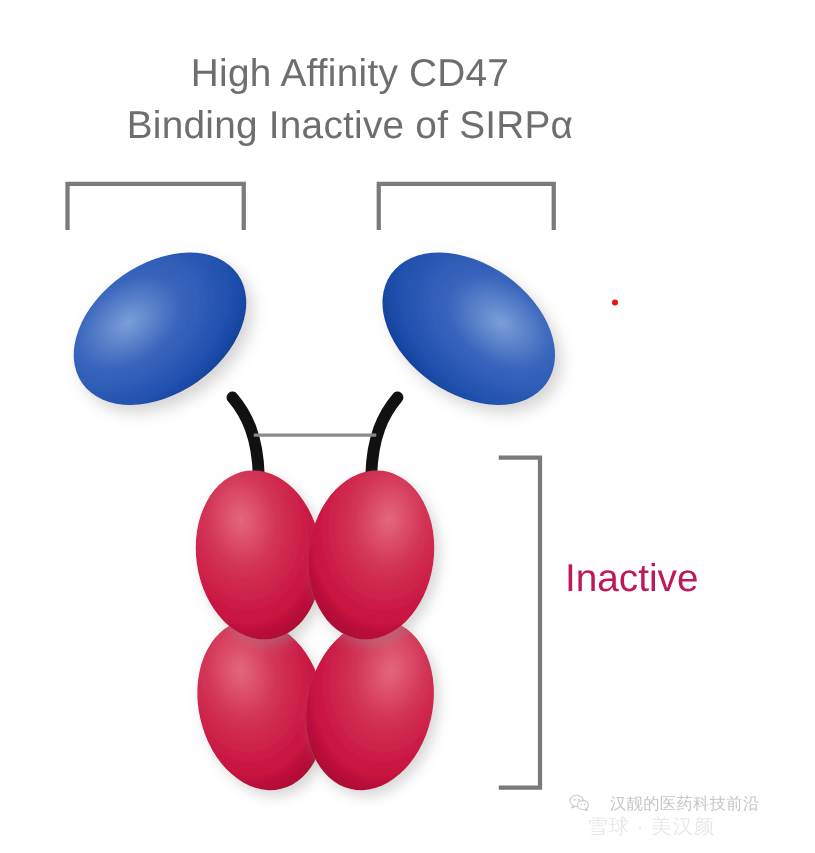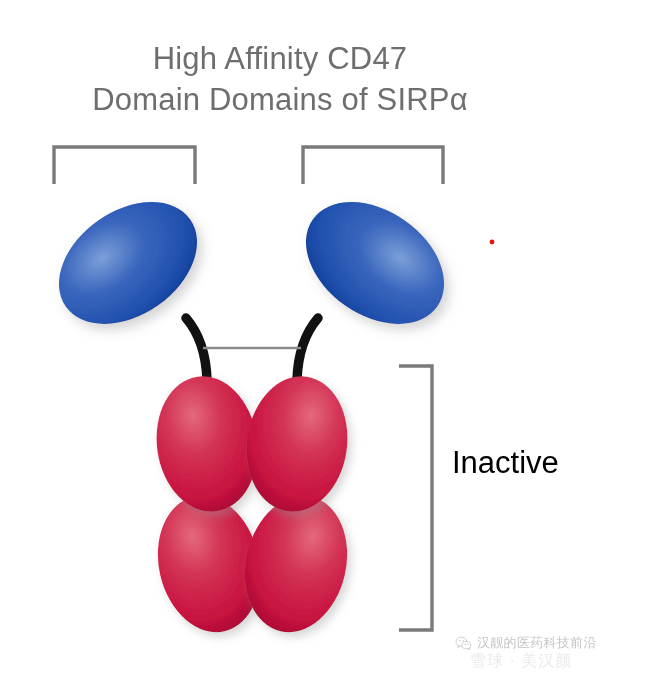--- a/index.html
+++ b/index.html
@@ -36,34 +36,34 @@
     line-height: 41px;
     letter-spacing: 0.2px;
     font-family: "Liberation Sans", sans-serif;
     white-space: nowrap;
   }
   .title-line { display: block; }
   .fc-label {
     position: absolute;
     left: 452px;
     top: 440px;
-    color: #000000;
+    color: #be185d;
     font-size: 31px;
     line-height: 45px;
     font-family: "Liberation Sans", sans-serif;
     white-space: nowrap;
   }
   .fc-label-line { display: block; }
   .watermark {
     position: absolute;
     left: 455px;
     top: 634px;
     display: flex;
-    align-items: flex-end;
-    gap: 5px;
+    align-items: flex-start;
+    gap: 16px;
     opacity: 0.52;
   }
   .wm-logo {
     width: 17px;
     height: 17px;
     flex: 0 0 auto;
   }
   .wm-text {
     font-size: 13px;
     color: #8f8f8f;
@@ -165,21 +165,21 @@
       <ellipse cx="375" cy="263" rx="76" ry="52" fill="url(#gradBlueR)" transform="rotate(35 375 263)"></ellipse>
     </g>
 
     <g>
       <circle cx="492" cy="242" r="2.4" fill="#ee1111"></circle>
     </g>
   </svg>
 
   <div class="title-block">
     <span class="title-line">High Affinity CD47</span>
-    <span class="title-line">Domain Domains of SIRPα</span>
+    <span class="title-line">Binding Inactive of SIRPα</span>
   </div>
 
   <div class="fc-label">
     <span class="fc-label-line">Inactive</span>
   </div>
 
   <div class="watermark">
     <svg class="wm-logo" viewBox="0 0 24 24">
       <ellipse cx="9" cy="9.5" rx="7.6" ry="6.4" fill="none" stroke="#9a9a9a" stroke-width="1.3"></ellipse>
       <path d="M 5.5 14.6 L 3.4 17.4 L 7.0 16.0" fill="none" stroke="#9a9a9a" stroke-width="1.3" stroke-linejoin="round"></path>

